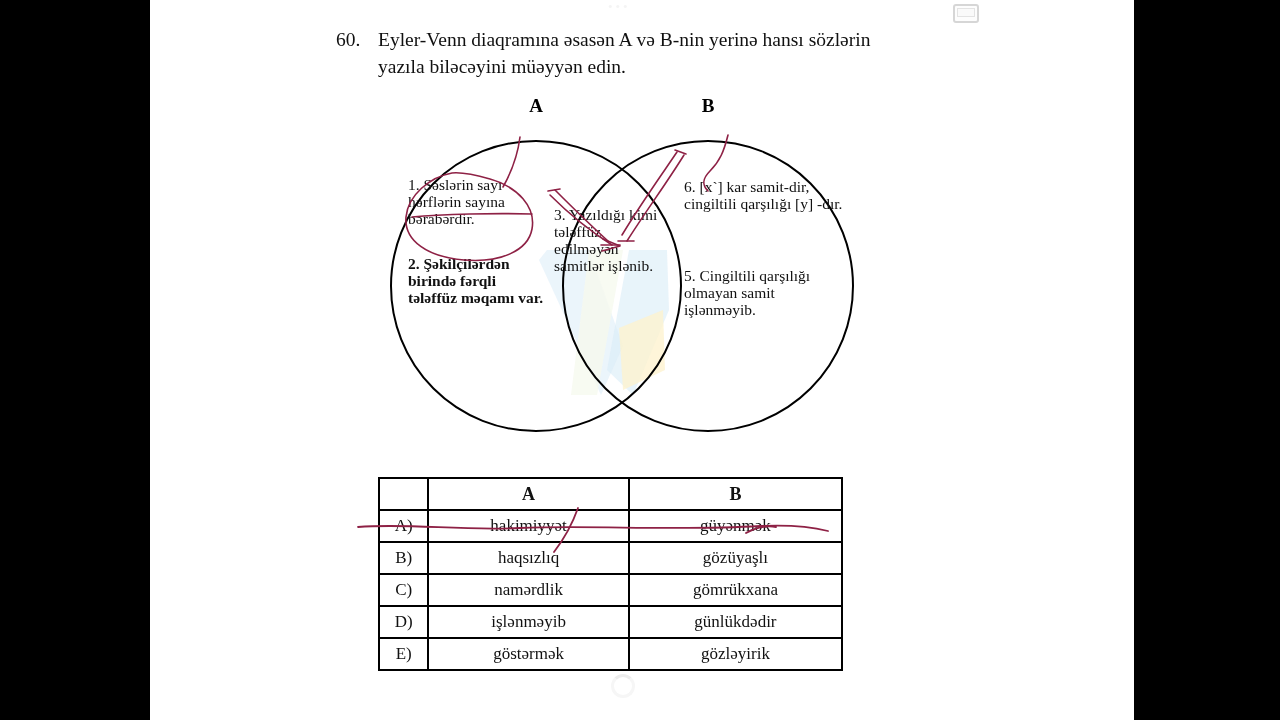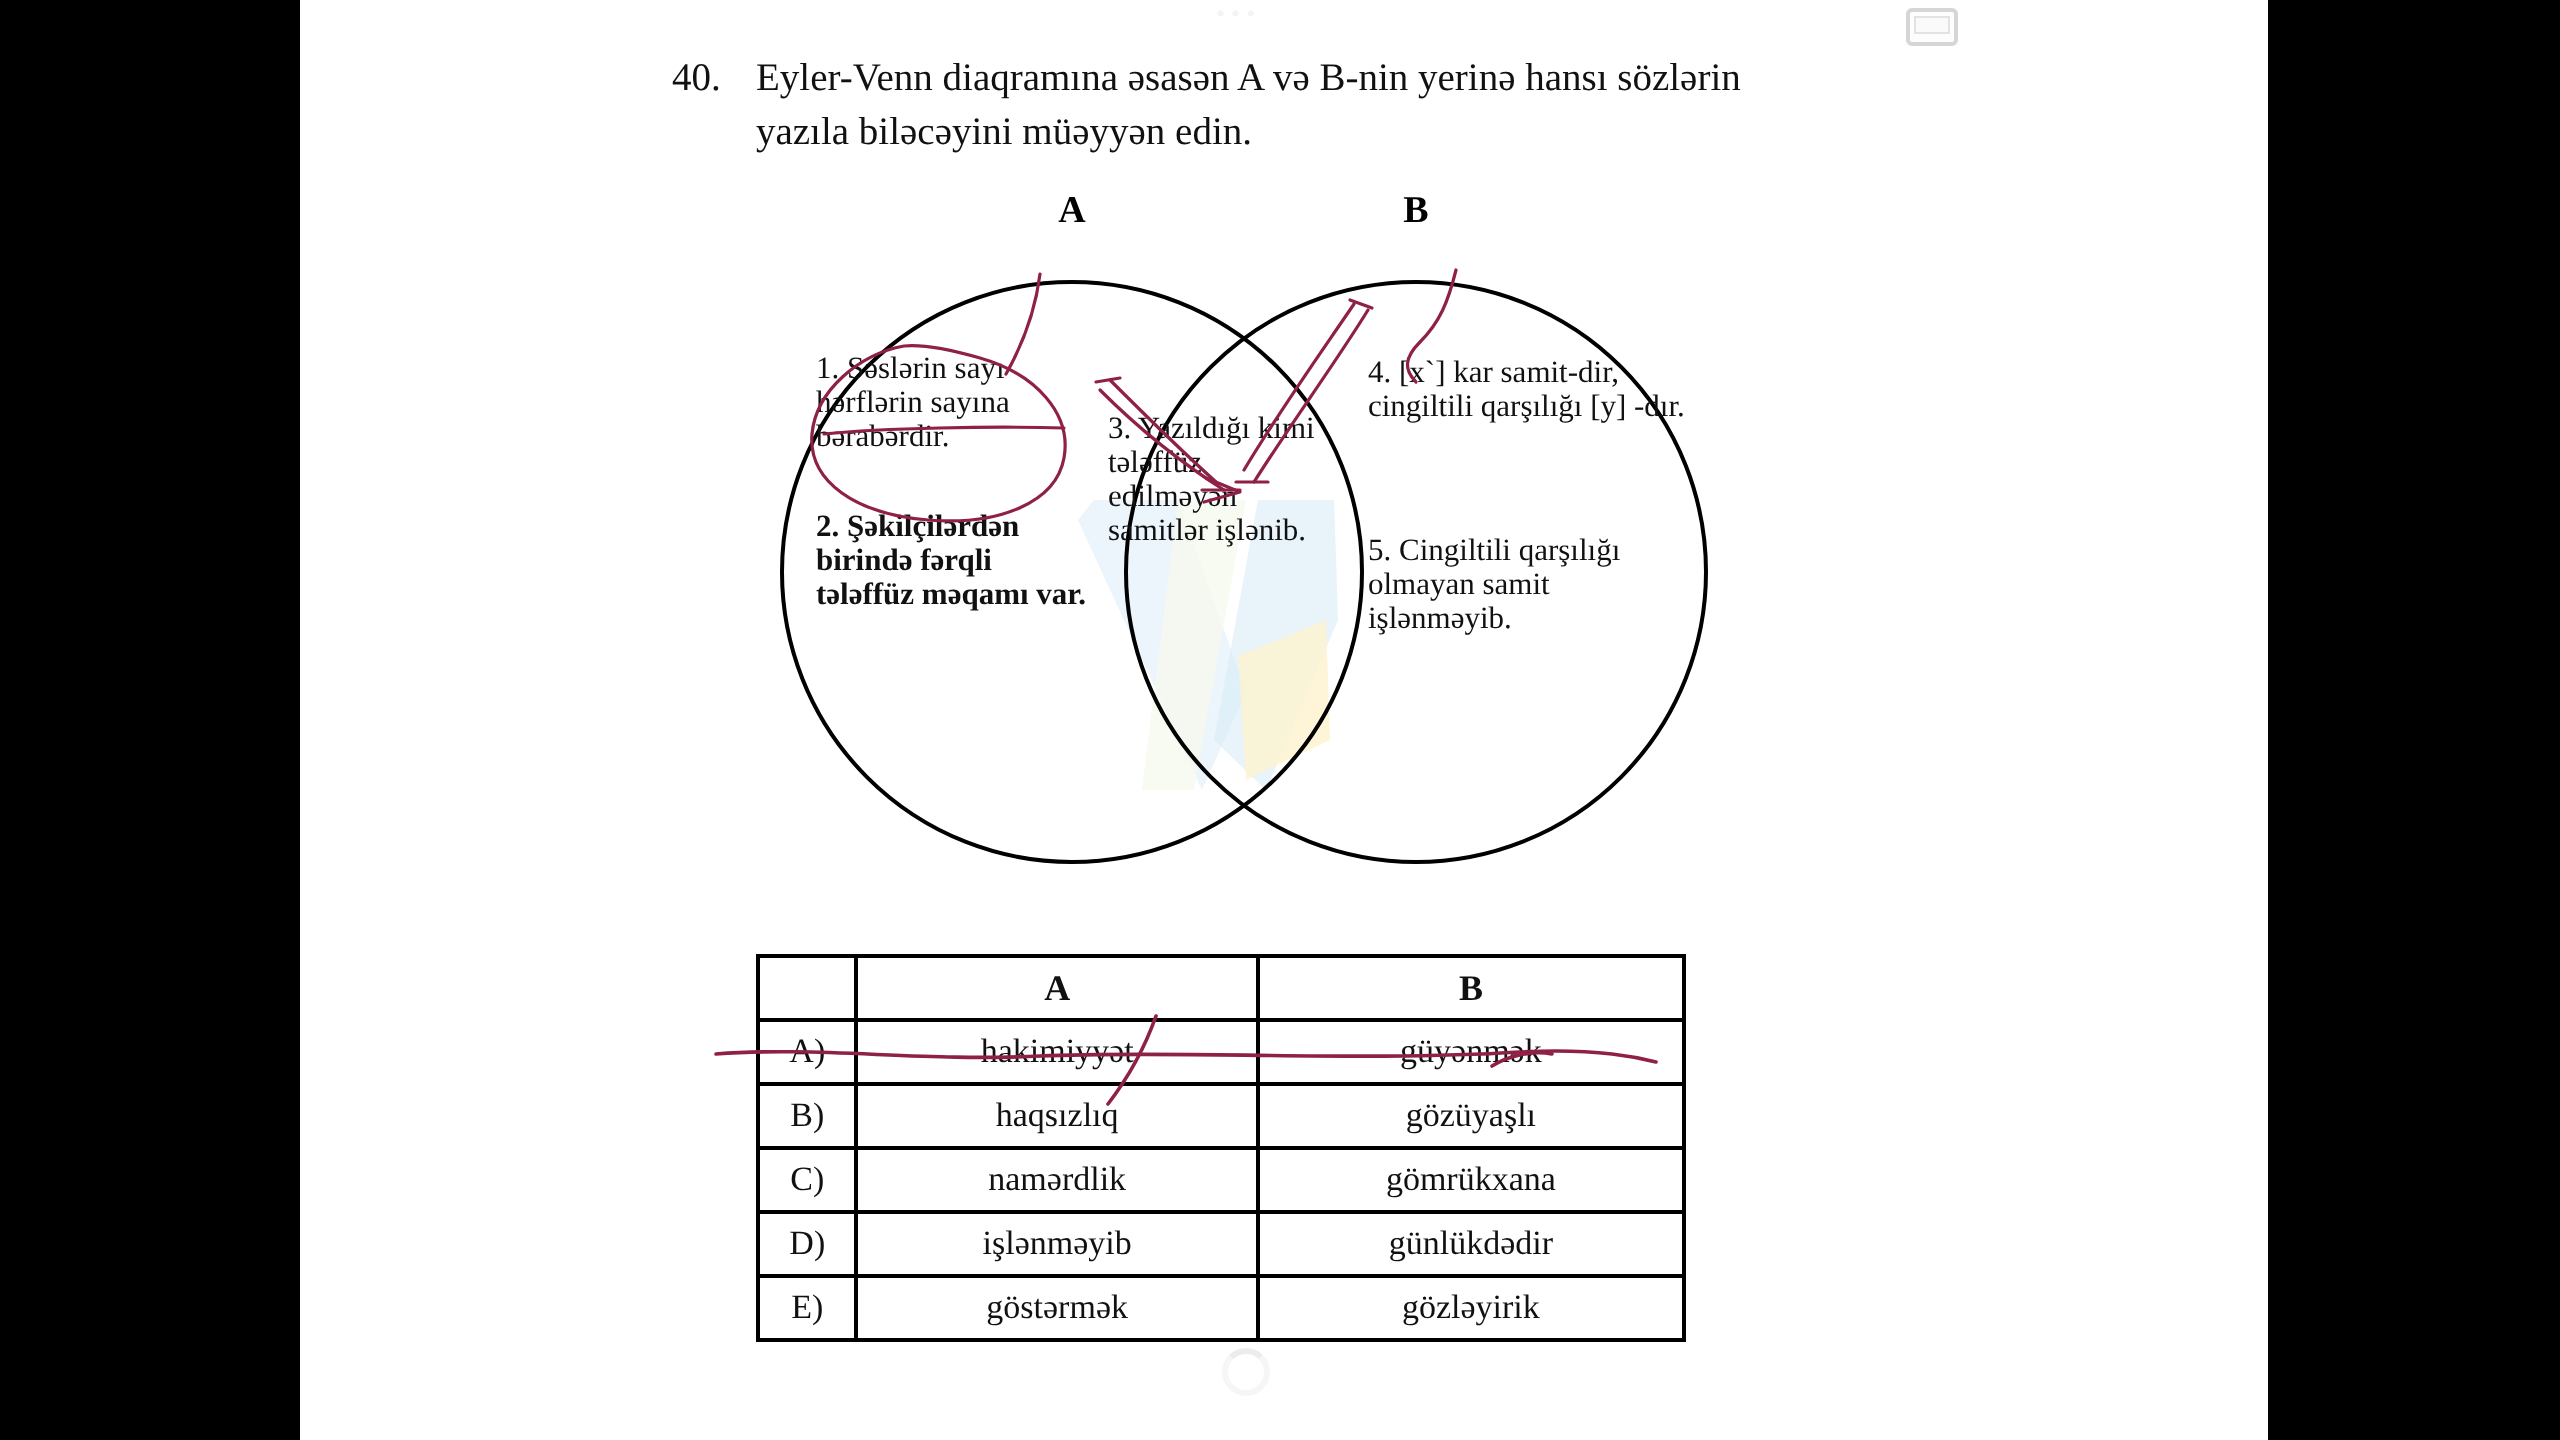--- a/index.html
+++ b/index.html
@@ -111,21 +111,21 @@
   }
 </style>
 </head>
 <body>
 
 <div id="root">
 
   <div id="page">
 
     <div id="question">
-      <span class="qnum">40.</span>
+      <span class="qnum">60.</span>
       <span class="qtext">Eyler-Venn diaqramına əsasən A və B-nin yerinə hansı sözlərin yazıla biləcəyini müəyyən edin.</span>
     </div>
 
     <div id="venn">
 
       <svg id="watermark" viewBox="0 0 140 145">
         <polygon points="10,0 52,0 86,96 64,145 2,10" fill="#cfe6f5" opacity="0.75"></polygon>
         <polygon points="52,0 86,0 60,145 34,145" fill="#eef5e2" opacity="0.85"></polygon>
         <polygon points="92,0 130,0 132,60 96,145 70,120" fill="#b9dcf0" opacity="0.6"></polygon>
         <polygon points="82,78 126,60 128,120 86,140" fill="#fbe9a8" opacity="0.8"></polygon>
@@ -135,21 +135,21 @@
       <div class="circle-label" style="left:316px;top:0px;">B</div>
       <div class="dots" style="left:80px;top:38px;width:170px;">..............................</div>
       <div class="dots" style="left:252px;top:38px;width:170px;">..............................</div>
 
       <div class="vcircle" id="circleA"></div>
       <div class="vcircle" id="circleB"></div>
 
       <div class="venn-text" id="txtA1">1. Səslərin sayı hərflərin sayına bərabərdir.</div>
       <div class="venn-text" id="txtA2">2. Şəkilçilərdən birində fərqli tələffüz məqamı var.</div>
       <div class="venn-text" id="txtMid">3. Yazıldığı kimi tələffüz edilməyən samitlər işlənib.</div>
-      <div class="venn-text" id="txtB1">4. [x`] kar samit-dir, cingiltili qarşılığı [y] -dır.</div>
+      <div class="venn-text" id="txtB1">6. [x`] kar samit-dir, cingiltili qarşılığı [y] -dır.</div>
       <div class="venn-text" id="txtB2">5. Cingiltili qarşılığı olmayan samit işlənməyib.</div>
 
       <svg id="annot" viewBox="0 0 500 350">
         <g fill="none" stroke="#8E2145" stroke-width="1.6" stroke-linecap="round" stroke-linejoin="round">
 
           <path d="M148,42 C146,58 140,76 131,92"></path>
 
           <path d="M80,78 C58,82 36,100 34,122 C32,146 56,162 92,165 C128,168 156,156 160,134
                    C164,112 146,92 118,84 C104,80 90,77 80,78 Z"></path>
 

